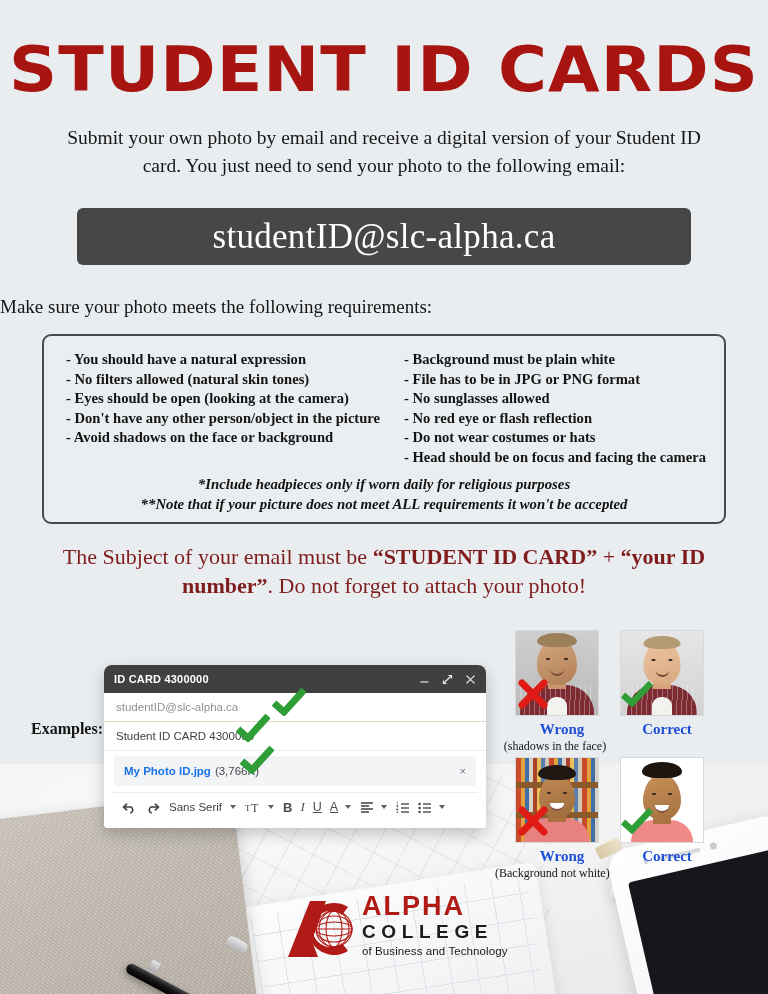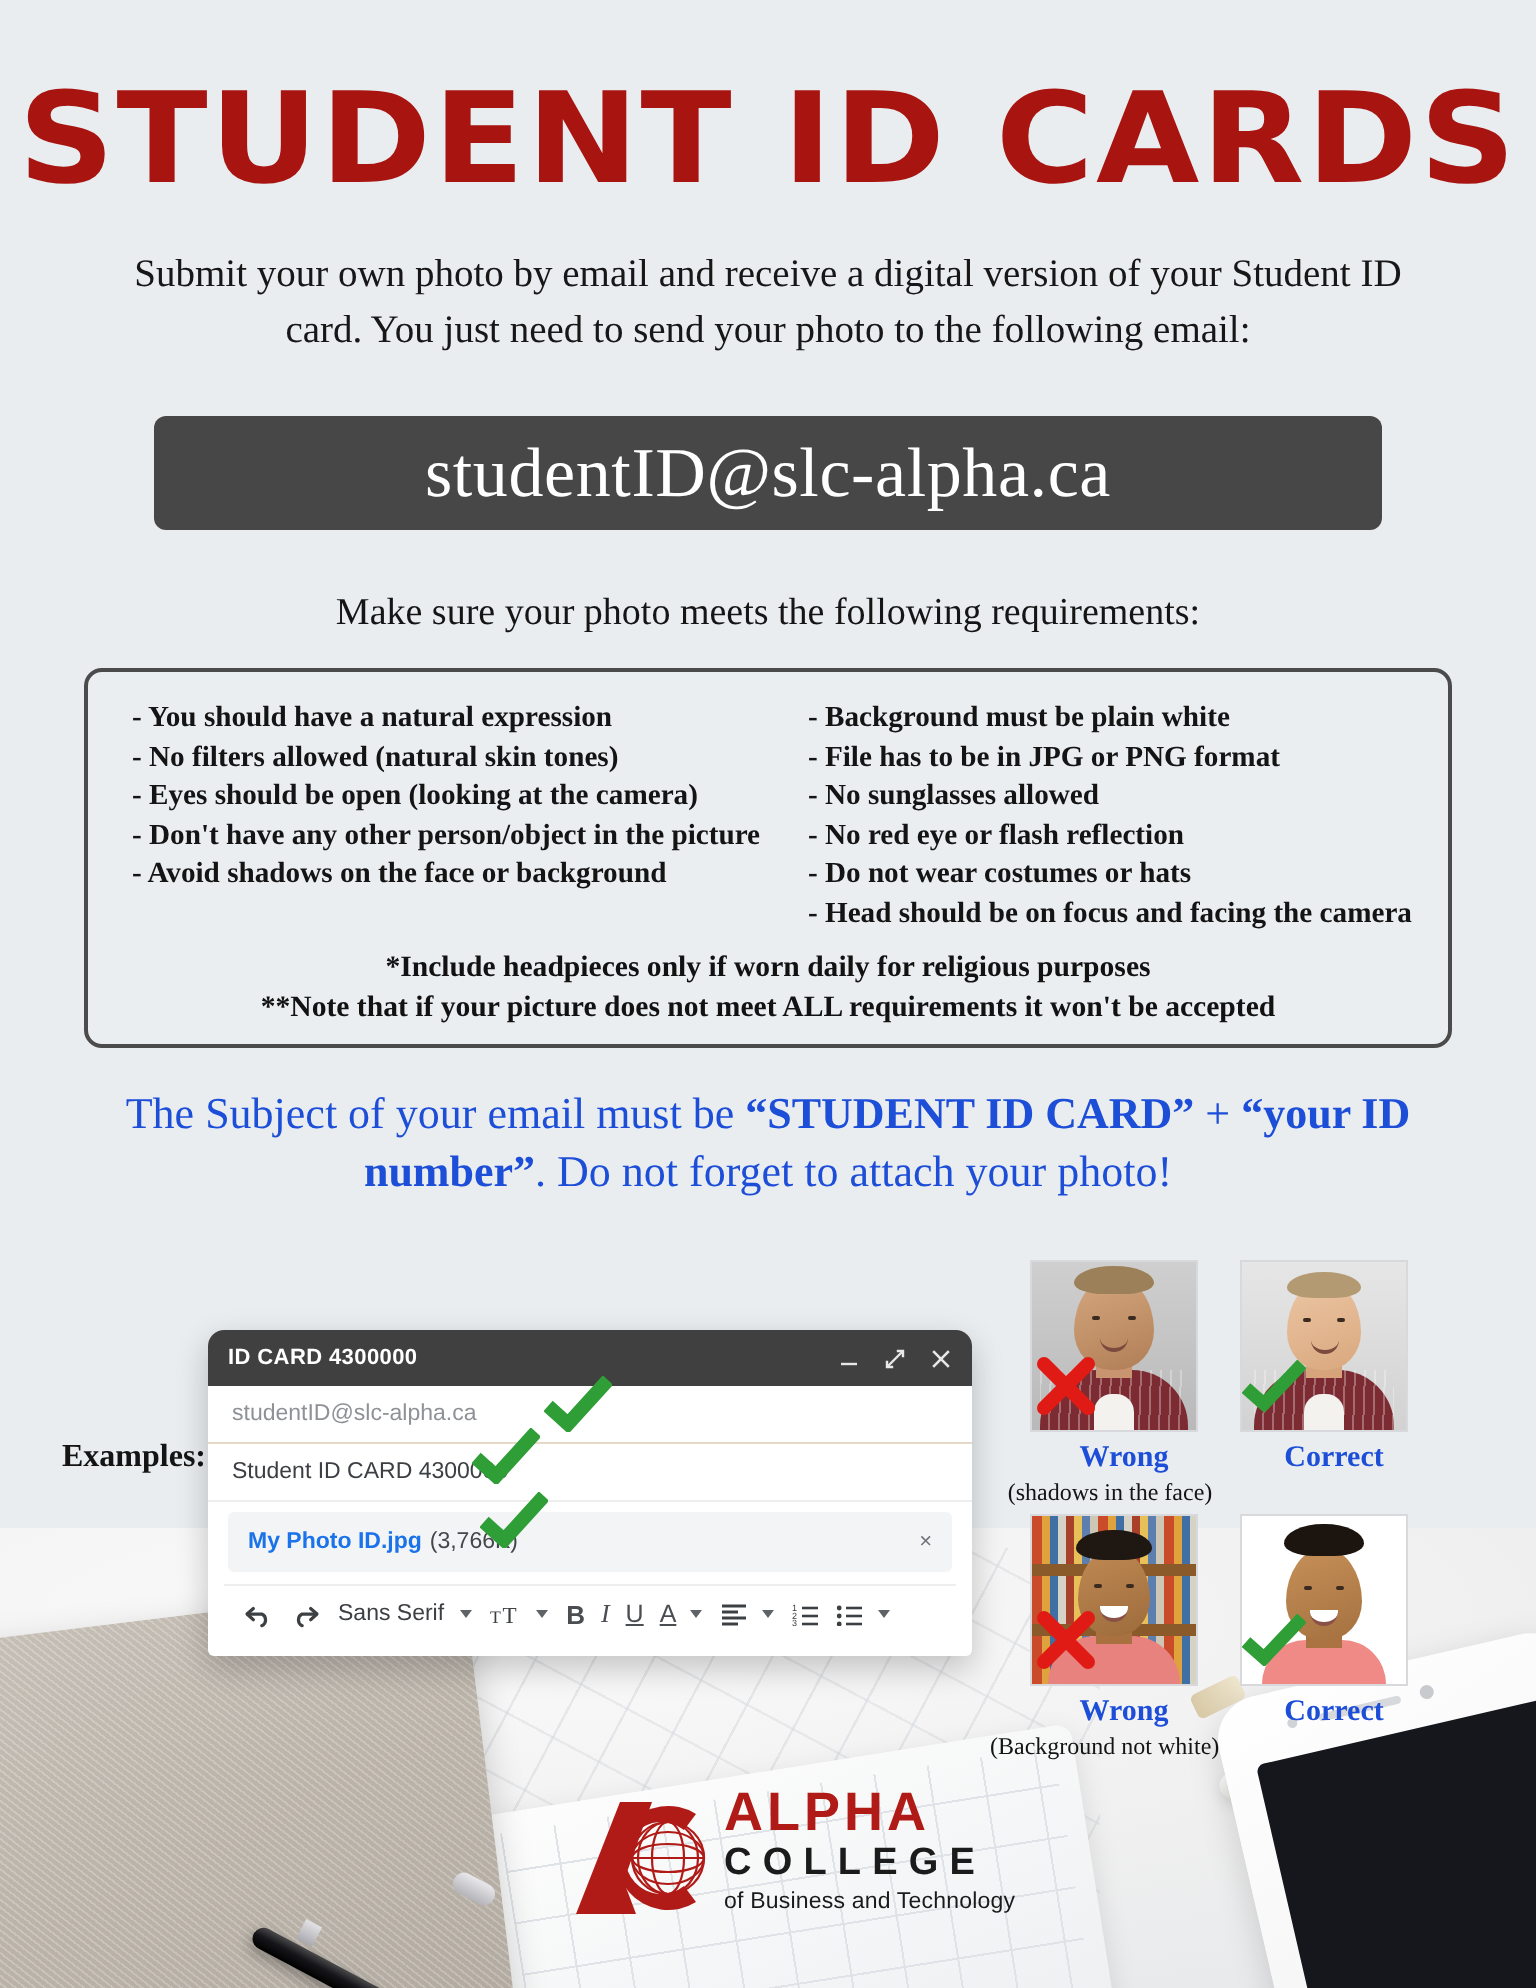--- a/index.html
+++ b/index.html
@@ -72,49 +72,49 @@
 
   
   .email-banner{
     position:absolute;top:208px;left:77px;width:614px;height:57px;
     background:#474747;border-radius:6px;
     display:flex;align-items:center;justify-content:center;
     color:#ffffff;font-size:35px;letter-spacing:.3px;
   }
 
   .req-head{
-    position:absolute;top:296px;left:0;width:768px;text-align:center;
+    position:absolute;top:296px;left:0;width:768px;
     font-size:19px;color:#151515;
   }
 
   
   .req-box{
     position:absolute;top:334px;left:42px;width:684px;height:190px;
     border:2px solid #4b4b4b;border-radius:9px;
     background:#eaeef1;
     box-sizing:border-box;
   }
   .req-cols{display:flex;padding:14px 0 0 0;}
   .req-col{box-sizing:border-box;}
   .req-col.left{width:358px;padding-left:22px;}
   .req-col.right{width:326px;padding-left:4px;}
   .req-li{
     font-size:14.6px;line-height:19.6px;color:#141414;
     font-weight:bold;white-space:nowrap;
   }
   .req-col.right .req-li{font-weight:bold;}
   .req-notes{
-    position:absolute;left:0;bottom:8px;width:100%;text-align:center;
+    position:absolute;left:0;bottom:8px;width:100%;text-align:center;font-style:italic;
   }
   .req-note{font-size:14.8px;line-height:20px;color:#121212;font-weight:bold;}
 
   
   .subject{
     position:absolute;top:542px;left:54px;width:660px;text-align:center;
-    font-size:22px;line-height:1.34;color:#1d4ed8;
+    font-size:22px;line-height:1.34;color:#7f1d1d;
   }
   .subject b{font-weight:bold;}
 
   
   .examples-label{
     position:absolute;left:31px;top:720px;font-size:16px;color:#141414;font-weight:bold;
   }
 
   
   .compose{

